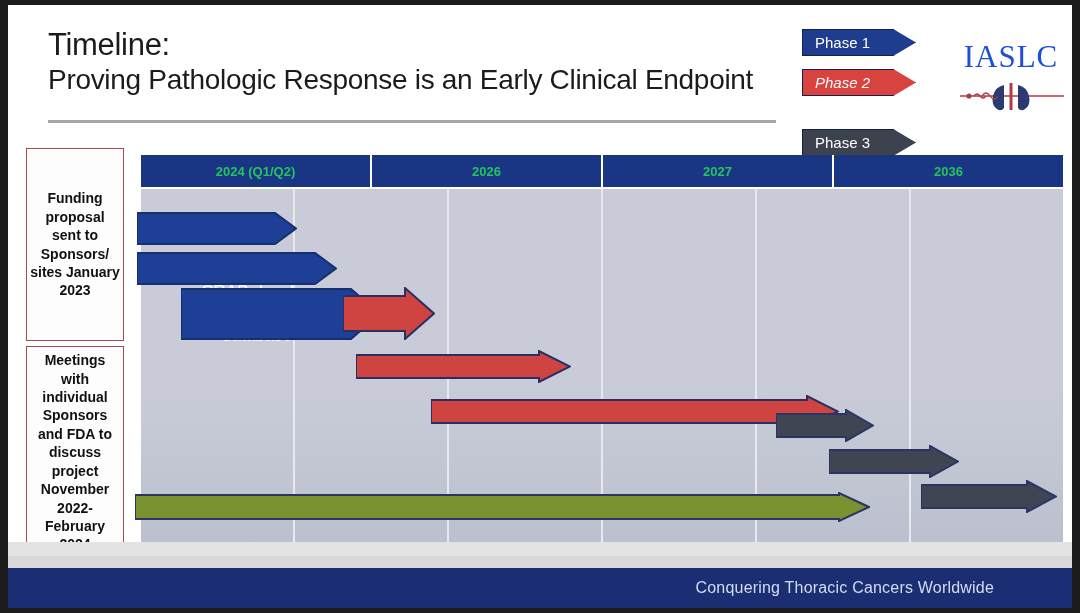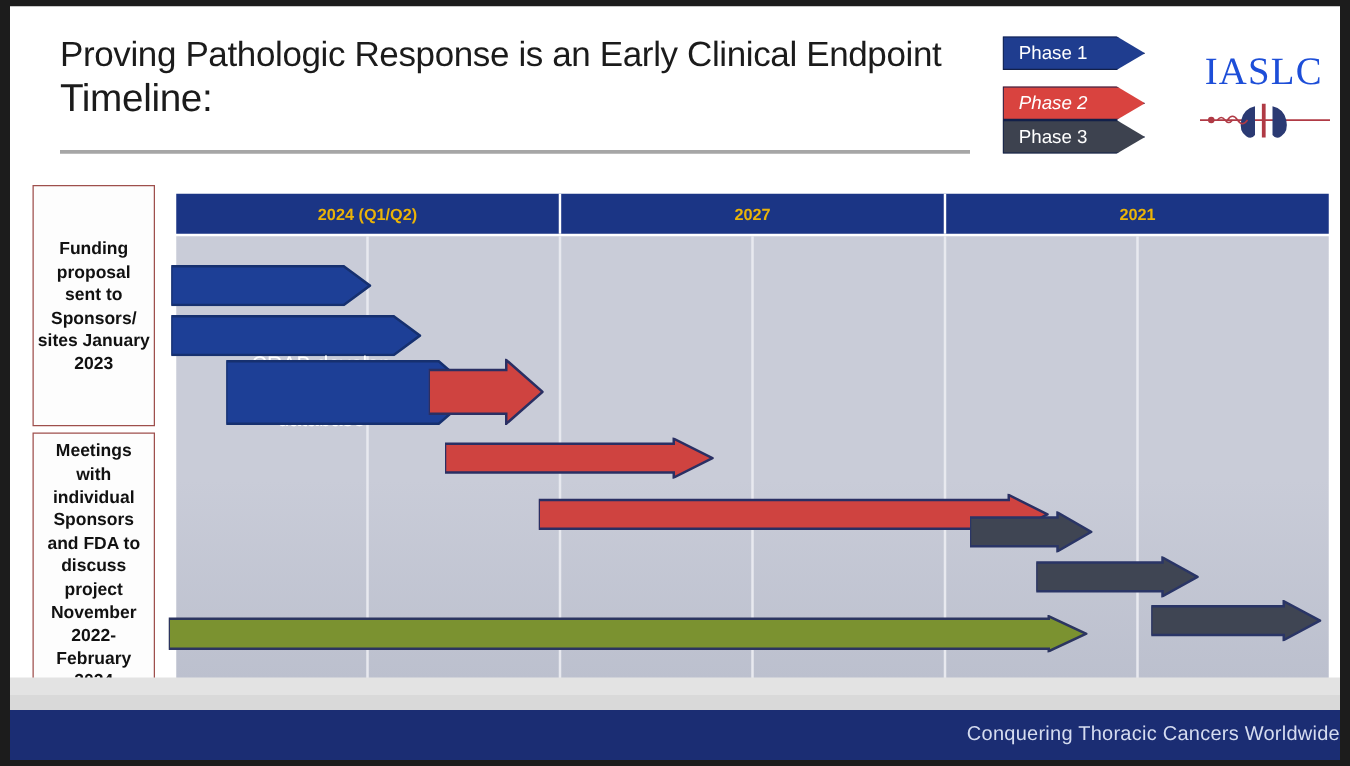--- a/index.html
+++ b/index.html
@@ -54,21 +54,21 @@
     padding-left:12px;
     color:#ffffff;
     font-size:15px;
     line-height:15px;
     border:1px solid #12204a;
     -webkit-clip-path:polygon(0 0, 80% 0, 100% 50%, 80% 100%, 0 100%);
     clip-path:polygon(0 0, 80% 0, 100% 50%, 80% 100%, 0 100%);
   }
   #phase1{ left:794px; top:24px;  background:#1f3d8f; width:114px;}
   #phase2{ left:794px; top:64px;  background:#d9433f; width:114px;font-style:italic;}
-  #phase3{ left:794px; top:91px; background:#3d424f; width:114px;}
+  #phase3{ left:794px; top:124px; background:#3d424f; width:114px;}
   
   #logo{
     position:absolute;
     left:944px; top:36px;
     width:118px; height:82px;
     text-align:center;
   }
   #logo-word{
     font-family:"Liberation Serif", serif;
     font-size:31px;
@@ -121,21 +121,21 @@
     width:922px; height:388px;
   }
   #grid-head{
     position:absolute; left:0; top:0;
     width:100%; height:32px;
     display:flex;
   }
   .head-cell{
     flex:1 1 0;
     background:#1b3585;
-    color:#eab308;
+    color:#22c55e;
     font-weight:bold;
     font-size:13px;
     display:flex;
     align-items:center;
     justify-content:center;
     border-right:2px solid #ffffff;
     box-sizing:border-box;
   }
   .head-cell:last-child{border-right:none;}
   #grid-body{
@@ -200,20 +200,21 @@
 
   
   #footer{
     position:absolute;
     left:0; bottom:0;
     width:100%; height:40px;
     background:#1b2d73;
     display:flex;
     align-items:center;
     justify-content:flex-end;
+    padding-right:78px;
     box-sizing:border-box;
   }
   #footer-text{
     color:#d5dcf0;
     font-size:16px;
     letter-spacing:0.2px;
   }
   
   #footer-strip{
     position:absolute;
@@ -226,22 +227,22 @@
     background:#e3e3e3;
   }
 </style>
 </head>
 <body>
 
 <div id="slide">
   <div id="face">
 
     <div id="title-block">
+      <div class="title-line" id="title-l1">Timeline:</div>
       <div class="title-line" id="title-l2">Proving Pathologic Response is an Early Clinical Endpoint</div>
-      <div class="title-line" id="title-l1">Timeline:</div>
     </div>
     <div id="title-rule"></div>
 
     <div class="legend-arrow" id="phase1">
       <span>Phase 1</span>
     </div>
     <div class="legend-arrow" id="phase2">
       <span>Phase 2</span>
     </div>
     <div class="legend-arrow" id="phase3">
@@ -271,22 +272,23 @@
       <span>Funding proposal sent to Sponsors/ sites January 2023</span>
     </div>
     <div class="callout" id="callout-2">
       <span>Meetings with individual Sponsors and FDA to discuss project November 2022-February 2024</span>
     </div>
 
     <div id="grid">
 
       <div id="grid-head">
         <div class="head-cell">2024 (Q1/Q2)</div>
+        <div class="head-cell">2026</div>
         <div class="head-cell">2027</div>
-        <div class="head-cell">2021</div>
+        <div class="head-cell">2036</div>
       </div>
 
       <div id="grid-body">
         <div class="body-col"></div>
         <div class="body-col"></div>
         <div class="body-col"></div>
         <div class="body-col"></div>
         <div class="body-col"></div>
         <div class="body-col"></div>
       </div>

